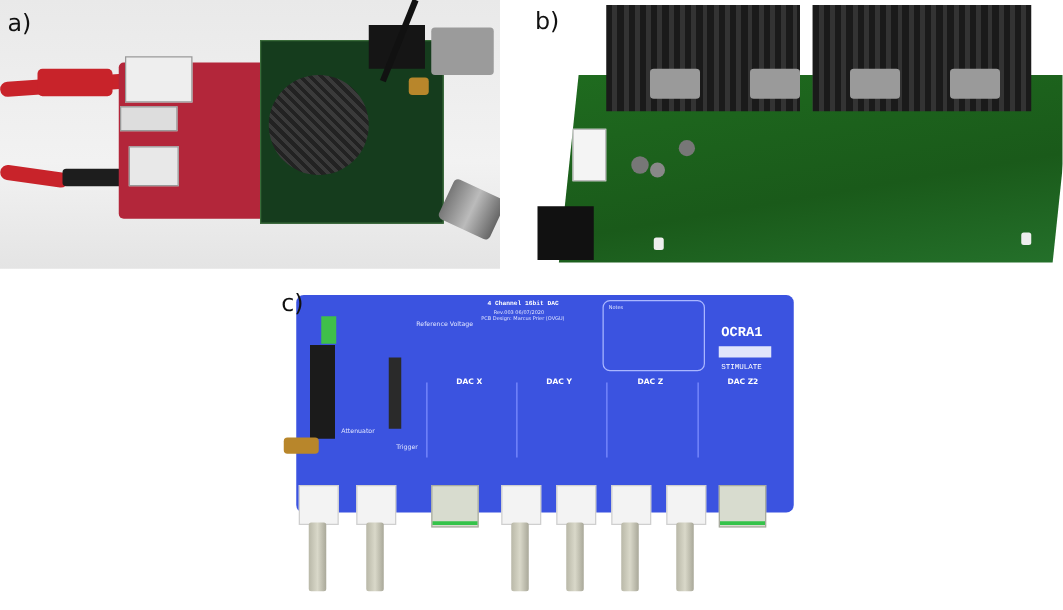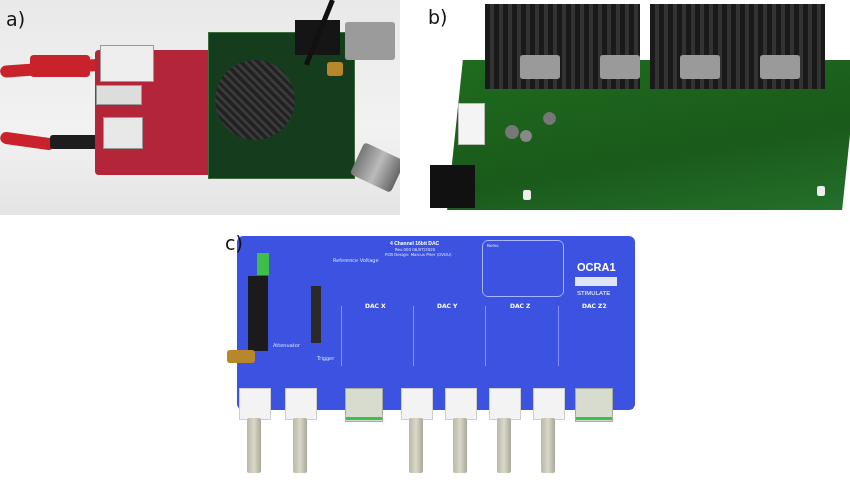--- a/index.html
+++ b/index.html
@@ -18,21 +18,21 @@
   #pb{left:425px;top:0;width:425px;height:218px;background:#ffffff;}
   .board-green-b{position:absolute;left:30px;top:60px;width:395px;height:150px;background:linear-gradient(170deg,#1f6b1f 0%,#1a5a1a 60%,#24702a 100%);transform:skewX(-6deg);}
   .hs{position:absolute;top:4px;height:85px;background:repeating-linear-gradient(90deg,#1a1a1a 0 5px,#333 5px 9px);}
   .tab{position:absolute;top:55px;width:40px;height:24px;background:#9a9a9a;border-radius:3px;}
   .conn-white{position:absolute;background:#f4f4f4;border:1px solid #bbb;}
   .rj-black{position:absolute;background:#111;}
   
   #pc{left:225px;top:228px;width:420px;height:260px;background:#ffffff;}
   .board-blue{position:absolute;left:12px;top:8px;width:398px;height:174px;background:#3b53e0;border-radius:6px;}
   .notes-box{position:absolute;border:1px solid #a9b6ff;border-radius:6px;}
-  .blue-text{position:absolute;color:#fff;font-weight:bold;font-family:Liberation Sans, sans-serif;}
+  .blue-text{position:absolute;color:#fff;font-weight:bold;font-family:Liberation Mono, monospace;}
   .small-text{position:absolute;color:#dfe4ff;font-size:4px;font-family:"DejaVu Sans",sans-serif;}
   .header-black{position:absolute;background:#1b1b1b;}
   .green-term{position:absolute;background:#3fbf4a;}
   .bnc-body{position:absolute;background:#f3f3f3;border:1px solid #cfcfcf;}
   .bnc-barrel{position:absolute;background:linear-gradient(90deg,#b9b8a8,#d9d8c9,#a9a899);border-radius:2px;}
   .rj-c{position:absolute;background:#d8dccf;border:1px solid #a8ac9f;}
   .rj-green{position:absolute;height:3px;background:#35c34a;}
   .divider-line{position:absolute;width:1px;background:#7f8fff;}
   .dac-label{position:absolute;color:#fff;font-size:6px;font-weight:bold;font-family:"DejaVu Sans",sans-serif;}
 </style>

